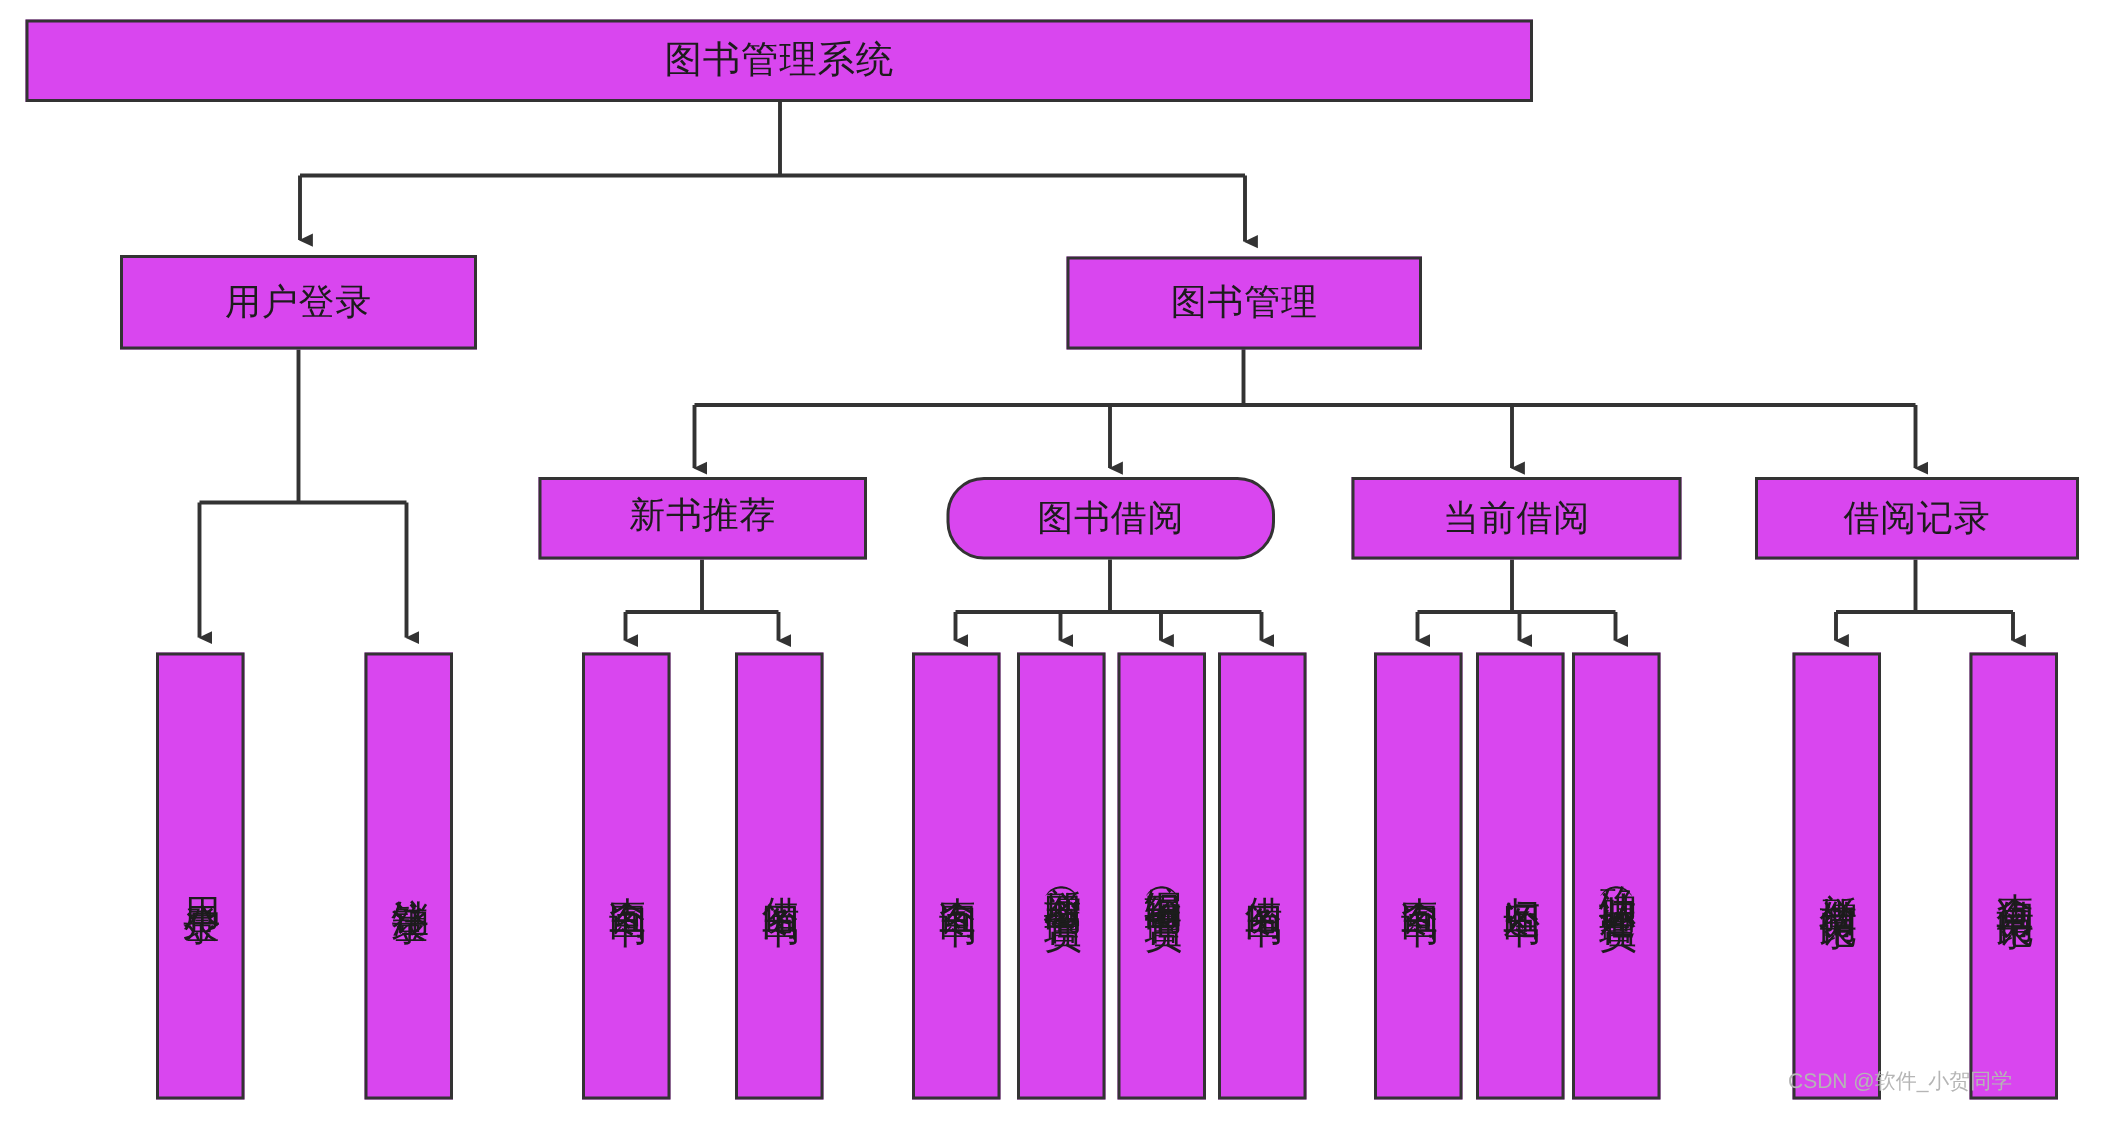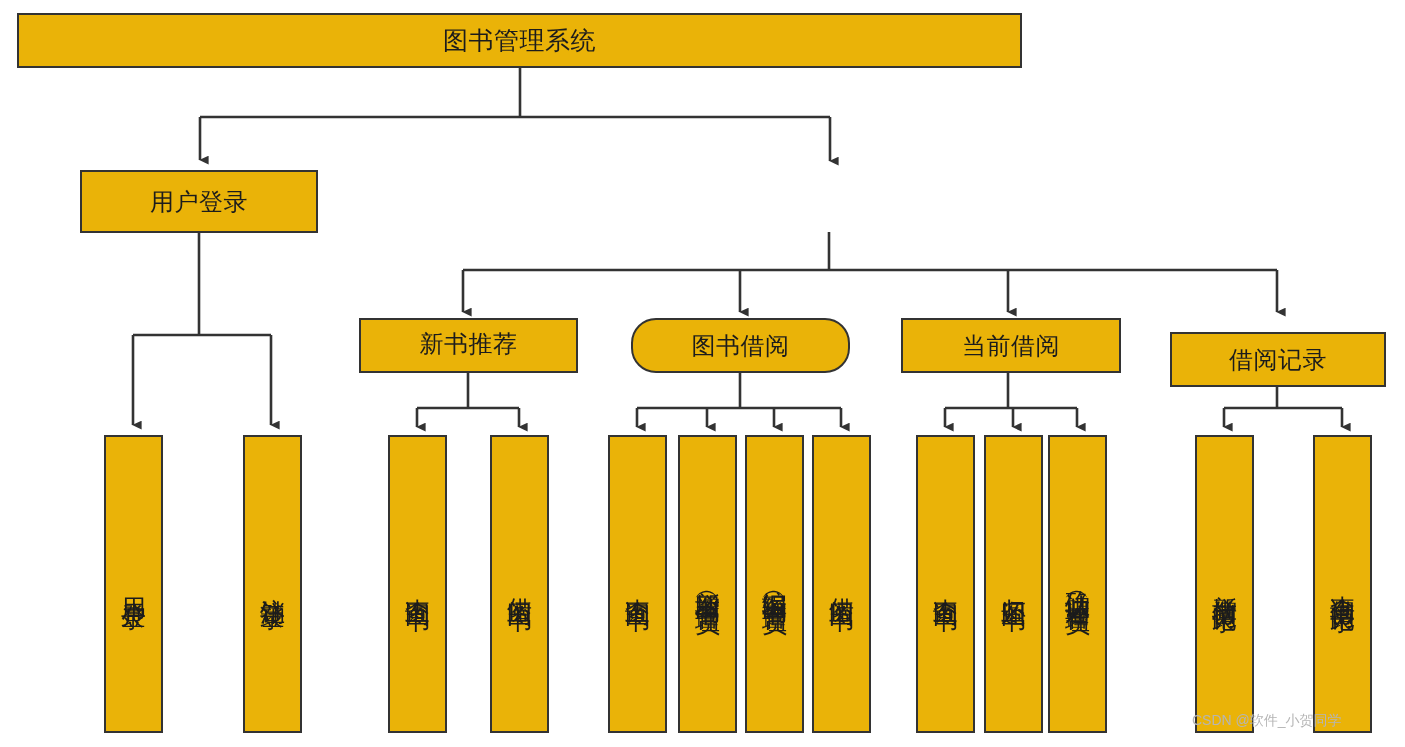--- a/index.html
+++ b/index.html
@@ -23,21 +23,21 @@
     position: absolute;
     top: 0;
     left: 0;
     width: 1405px;
     height: 747px;
     pointer-events: none;
   }
   .node {
     position: absolute;
     box-sizing: border-box;
-    background: #eab308;
+    background: #d946ef;
     border: 2px solid #333333;
     display: flex;
     align-items: center;
     justify-content: center;
     overflow: hidden;
   }
   .node-label {
     color: #1c1c1c;
     line-height: 1.08;
     text-align: center;
@@ -127,34 +127,37 @@
   </svg>
 
   <div class="node horizontal root" style="left:17px; top:13px; width:1005px; height:55px;">
     <span class="node-label">图书管理系统</span>
   </div>
 
   <div class="node horizontal" style="left:80px; top:170px; width:238px; height:63px;">
     <span class="node-label">用户登录</span>
   </div>
 
+  <div class="node horizontal" style="left:711px; top:171px; width:237px; height:62px;">
+    <span class="node-label">图书管理</span>
+  </div>
 
   <div class="node horizontal" style="left:359px; top:318px; width:219px; height:55px;font-family:Liberation Mono, monospace;">
     <span class="node-label">新书推荐</span>
   </div>
 
   <div class="node horizontal" style="left:631px; top:318px; width:219px; height:55px;border-radius:25px;">
     <span class="node-label">图书借阅</span>
   </div>
 
   <div class="node horizontal" style="left:901px; top:318px; width:220px; height:55px;">
     <span class="node-label">当前借阅</span>
   </div>
 
-  <div class="node horizontal" style="left:1170px; top:332px; width:216px; height:55px;">
+  <div class="node horizontal" style="left:1170px; top:318px; width:216px; height:55px;">
     <span class="node-label">借阅记录</span>
   </div>
 
   <div class="node vertical" style="left:104px; top:435px; width:59px; height:298px;">
     <span class="node-label">用户登录</span>
   </div>
 
   <div class="node vertical" style="left:243px; top:435px; width:59px; height:298px;">
     <span class="node-label">注销登录</span>
   </div>

